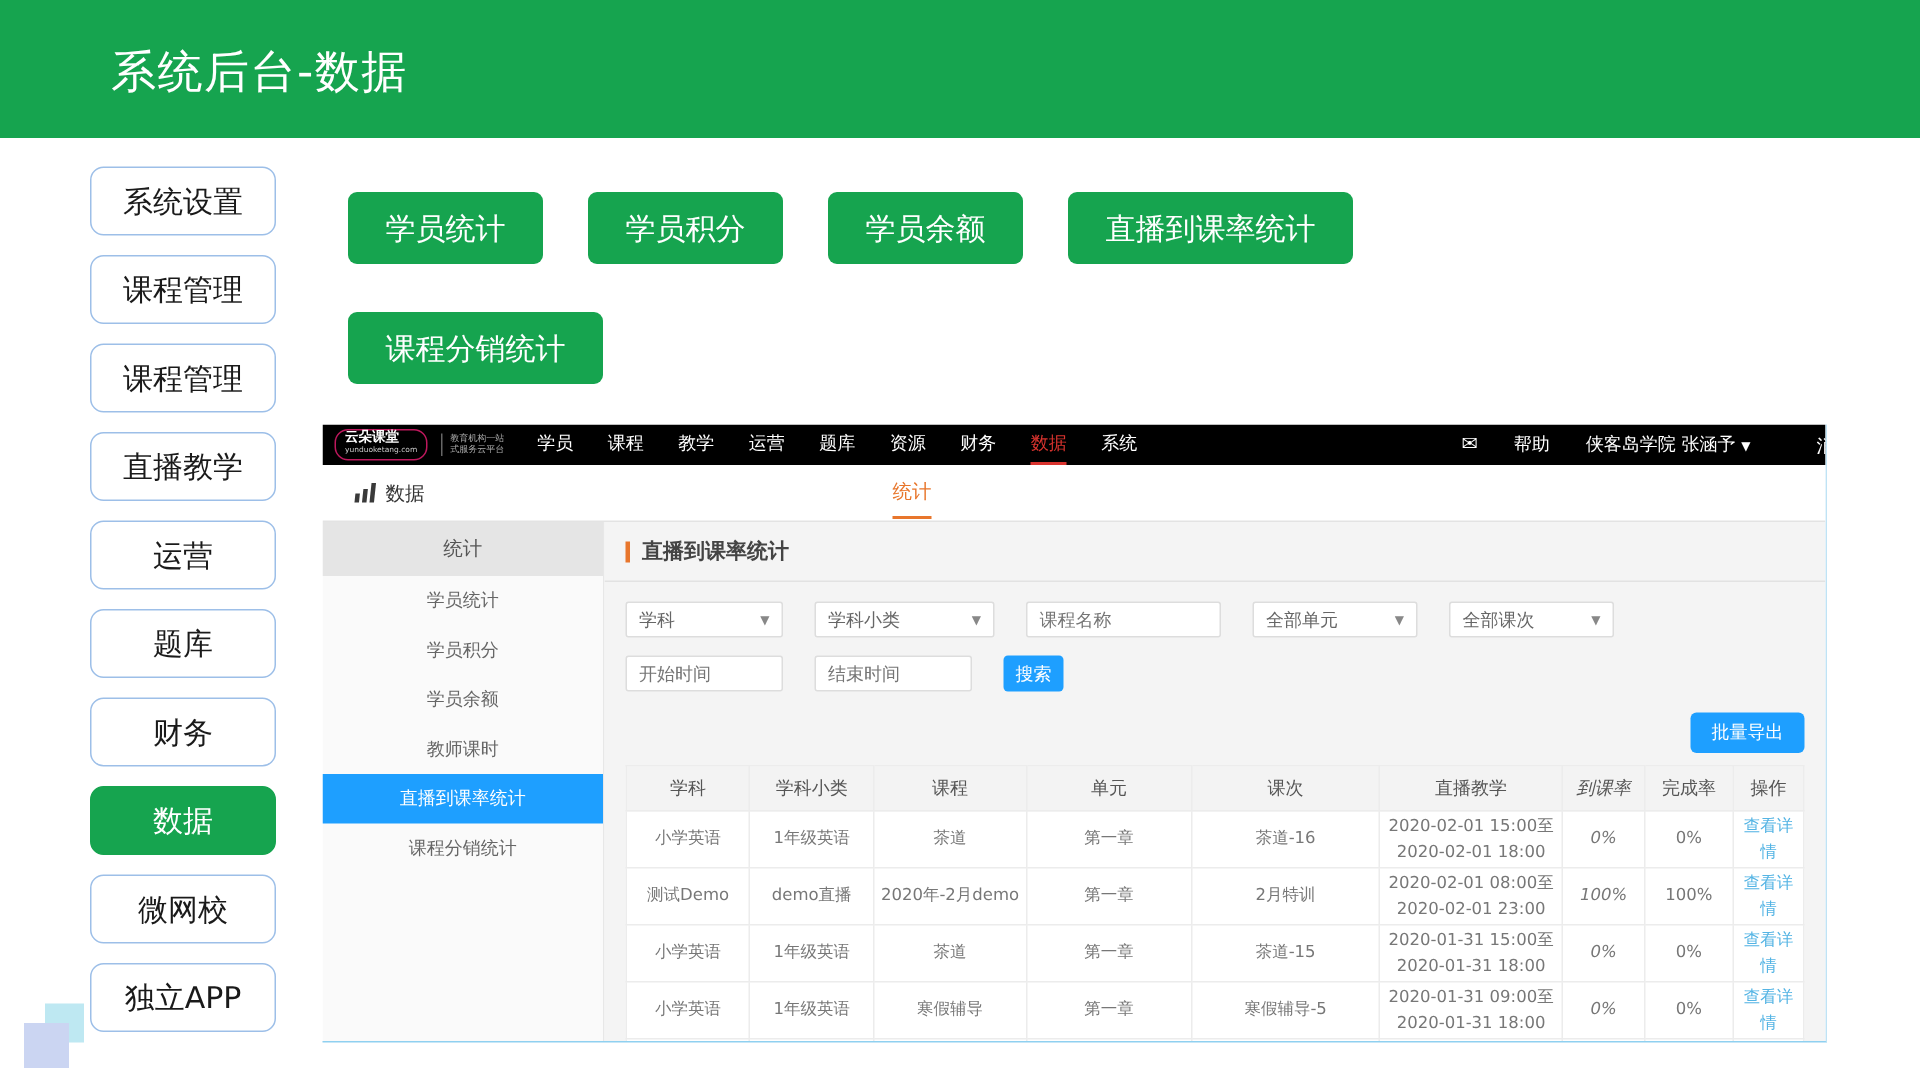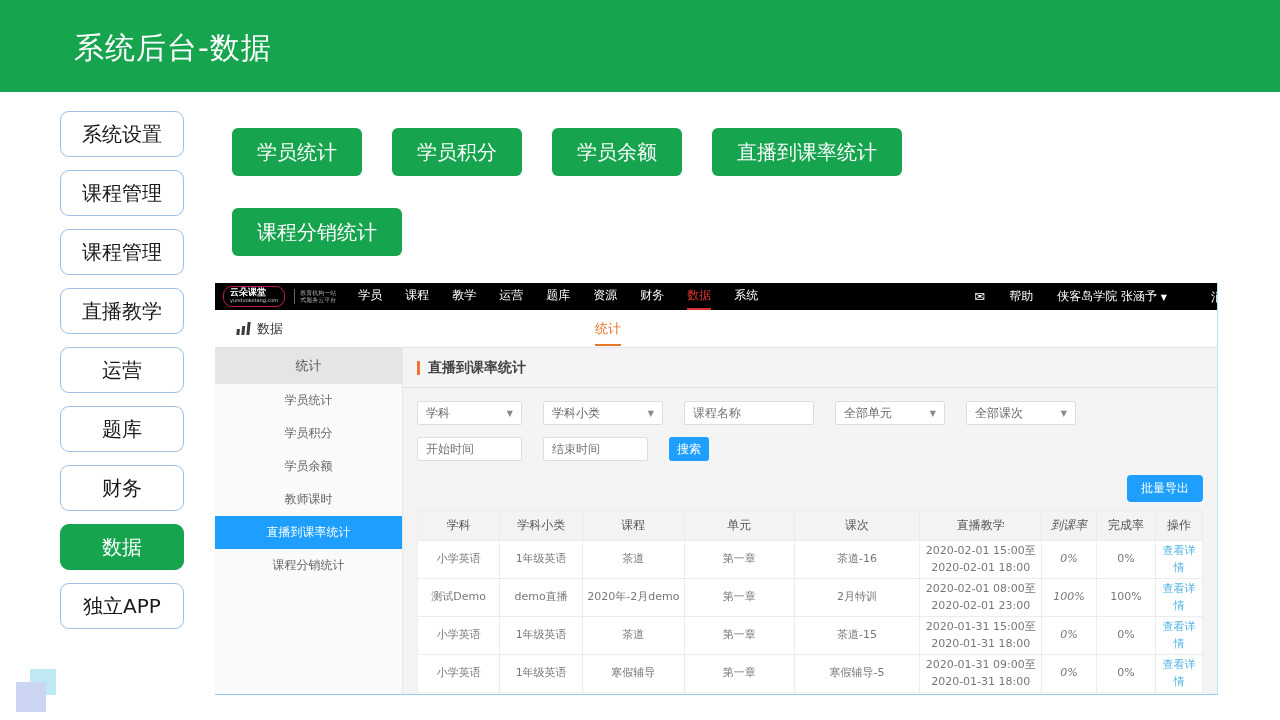--- a/index.html
+++ b/index.html
@@ -114,20 +114,21 @@
 
 <div class="left-sidebar">
     <div class="side-btn">系统设置</div>
     <div class="side-btn">课程管理</div>
     <div class="side-btn">课程管理</div>
     <div class="side-btn">直播教学</div>
     <div class="side-btn">运营</div>
     <div class="side-btn">题库</div>
     <div class="side-btn">财务</div>
     <div class="side-btn active">数据</div>
+    <div class="side-btn">微网校</div>
     <div class="side-btn">独立APP</div>
   </div>
 
 <div class="quick-wrap">
   <div class="quick-row">
       <div class="quick-btn">学员统计</div>
       <div class="quick-btn">学员积分</div>
       <div class="quick-btn">学员余额</div>
       <div class="quick-btn">直播到课率统计</div>
     </div>

